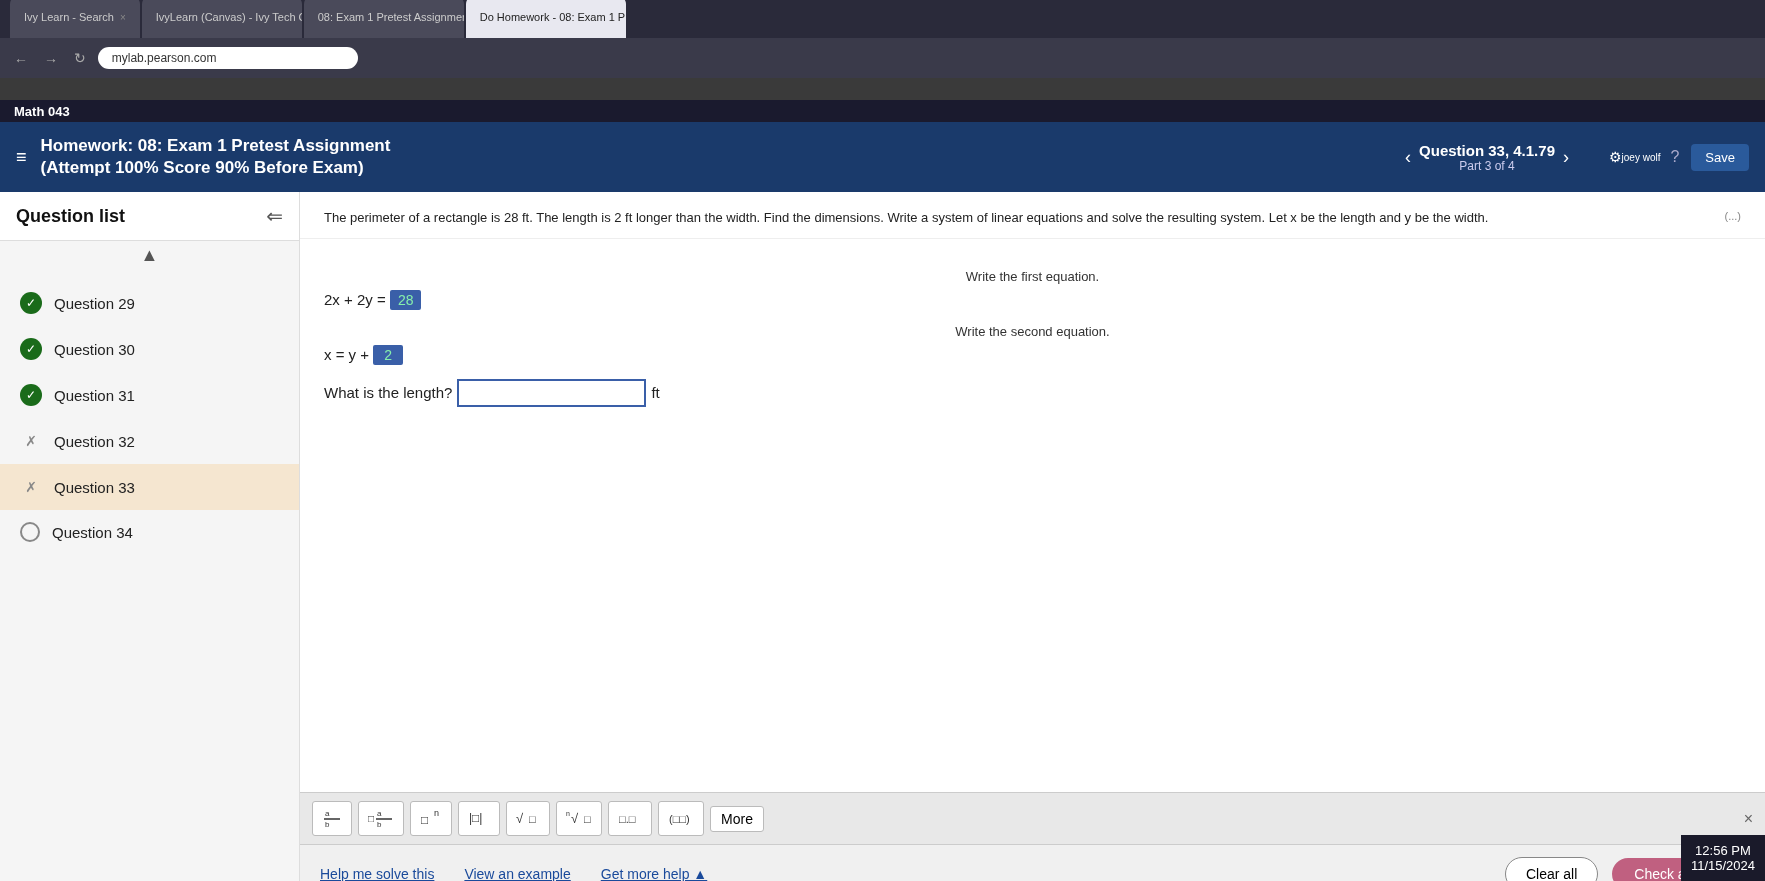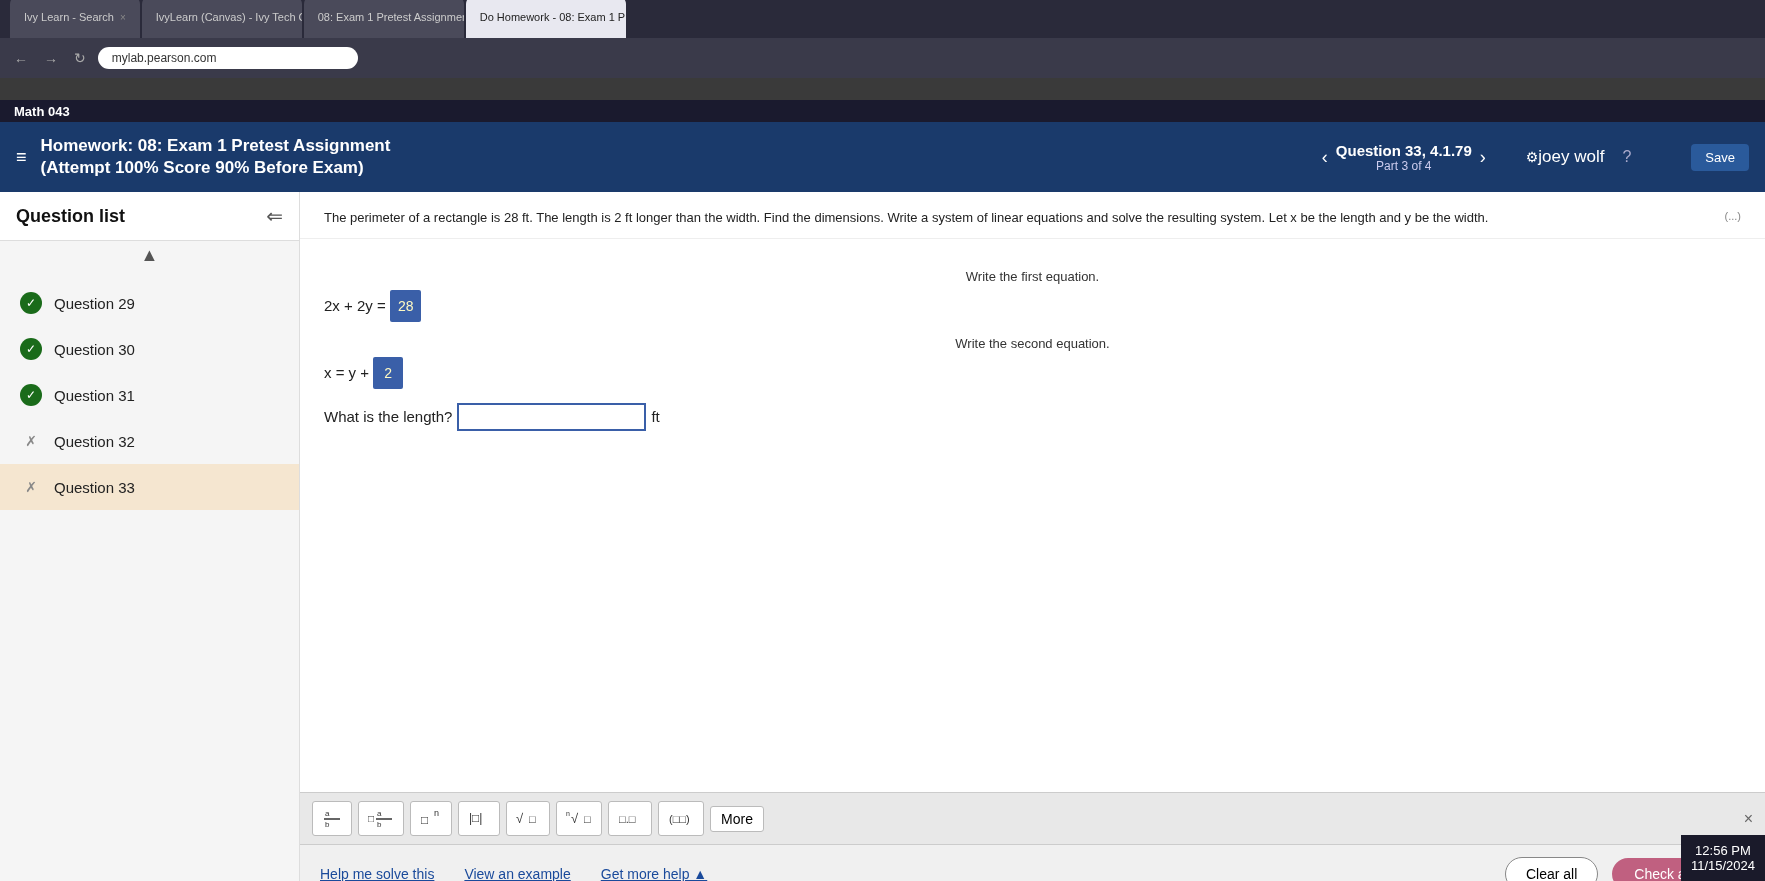--- a/index.html
+++ b/index.html
@@ -149,26 +149,25 @@
       border: none;
       color: #fff;
       cursor: pointer;
       font-size: 14px;
     }
     .save-btn {
       background: #2a5a9b;
       padding: 6px 14px;
       border-radius: 4px;
       font-size: 13px;
-      margin-left: 48px;
     }
     .user-name {
       color: #fff;
-      font-size: 17px;
-      margin-right: 18px;
+      font-size: 10px;
+      margin-right: 10px;
     }
 
     
     .content-area {
       display: flex;
       flex: 1;
       overflow: hidden;
     }
 
     
@@ -286,22 +285,22 @@
     .equation-label {
       font-size: 13px;
       color: #333;
       margin-bottom: 6px;
       margin-top: 14px;
       text-align: center;
     }
     .equation-input-box {
       display: inline-block;
       background: #3a5fa8;
-      color: #fef9c3;
-      padding: 8px 8px;
+      color: #86efac;
+      padding: 2px 8px;
       font-size: 14px;
       border-radius: 2px;
       min-width: 30px;
       text-align: center;
     }
     .answer-input {
       display: inline-block;
       border: 2px solid #3a5fa8;
       min-width: 50px;
       height: 28px;
@@ -484,20 +483,24 @@
           <span>Question 31</span>
         </div>
         <div class="sidebar-item">
           <span class="status-icon partial">✗</span>
           <span>Question 32</span>
         </div>
         <div class="sidebar-item active">
           <span class="status-icon partial">✗</span>
           <span>Question 33</span>
         </div>
+        <div class="sidebar-item">
+          <span class="status-icon empty"></span>
+          <span>Question 34</span>
+        </div>
       </div>
       <div class="sidebar-scroll-btn">▼</div>
     </div>
 
     <div class="question-area">
       <div class="question-text">
         <span>The perimeter of a rectangle is 28 ft. The length is 2 ft longer than the width. Find the dimensions. Write a system of linear equations and solve the resulting system. Let x be the length and y be the width.</span>
         <span style="float:right;font-size:11px;color:#888;">(...)</span>
       </div>
       <div class="question-body">

